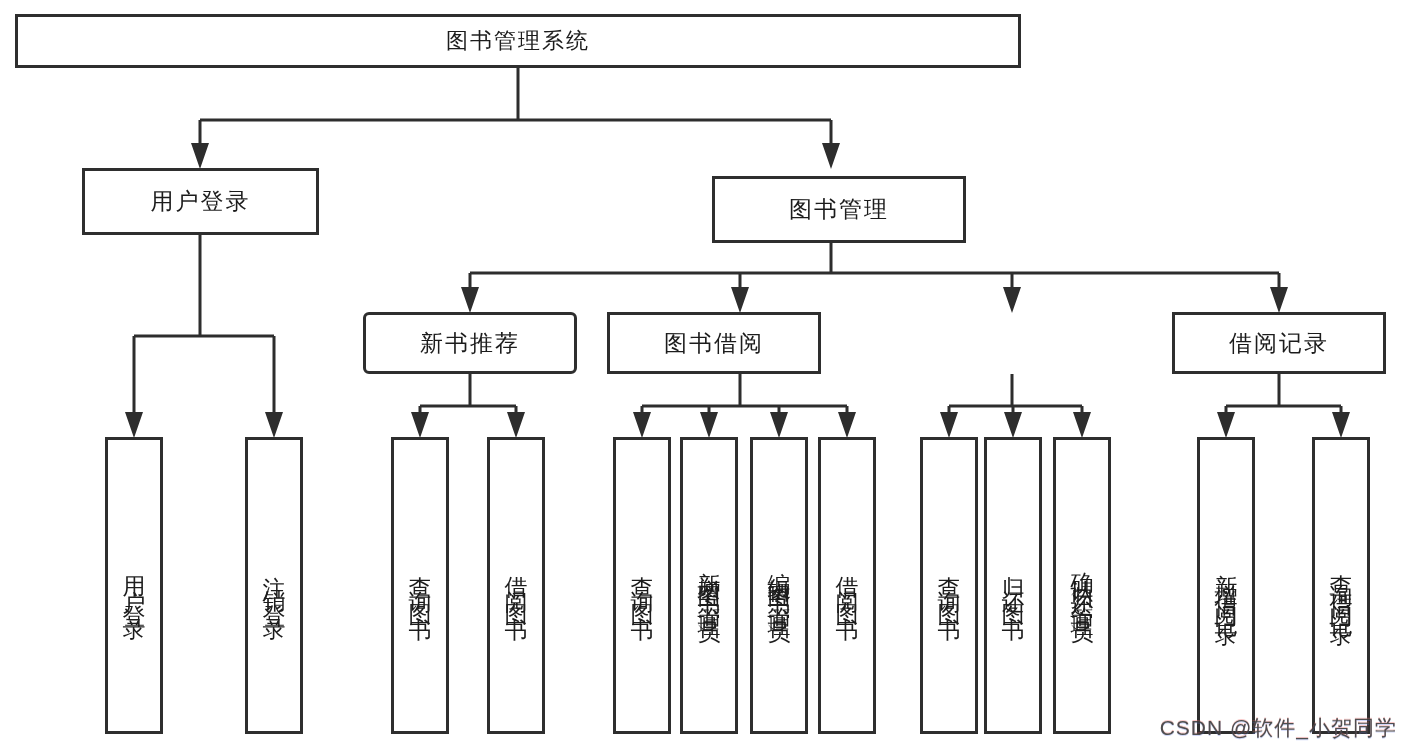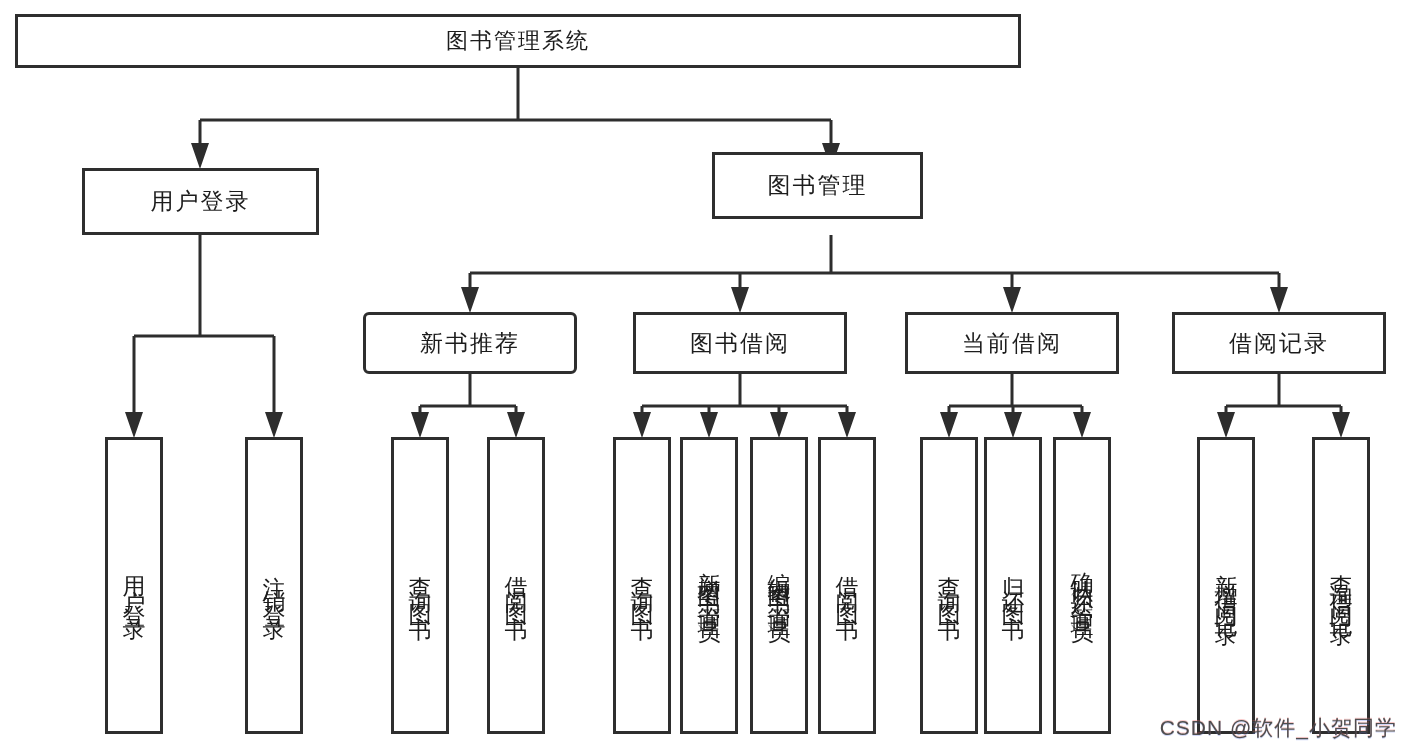--- a/index.html
+++ b/index.html
@@ -56,32 +56,29 @@
       M1226 438 l-9 -26 h18 z M1341 438 l-9 -26 h18 z"></path>
   </svg>
 
   <div class="box" style="left:15px; top:14px; width:1006px; height:54px;">
     <span class="root-label">图书管理系统</span>
   </div>
 
   <div class="box" style="left:82px; top:168px; width:237px; height:67px;">
     <span class="h-label">用户登录</span>
   </div>
-  <div class="box" style="left:712px; top:152px; width:211px; height:67px;">
+  <div class="box" style="left:712px; top:176px; width:254px; height:67px;">
     <span class="h-label">图书管理</span>
   </div>
 
   <div class="box" style="left:363px; top:312px; width:214px; height:62px;border-radius:6px;">
     <span class="h-label">新书推荐</span>
   </div>
-  <div class="box" style="left:633px; top:312px; width:214px; height:62px;">
+  <div class="box" style="left:607px; top:312px; width:214px; height:62px;">
     <span class="h-label">图书借阅</span>
-  </div>
-  <div class="box" style="left:905px; top:312px; width:214px; height:62px;">
-    <span class="h-label">当前借阅</span>
   </div>
   <div class="box" style="left:1172px; top:312px; width:214px; height:62px;">
     <span class="h-label">借阅记录</span>
   </div>
 
   <div class="box leaf" style="left:105px; top:437px; width:58px; height:297px;">
     <span class="v-label vs-4">用户登录</span>
   </div>
   <div class="box leaf" style="left:245px; top:437px; width:58px; height:297px;">
     <span class="v-label vs-4">注销登录</span>

